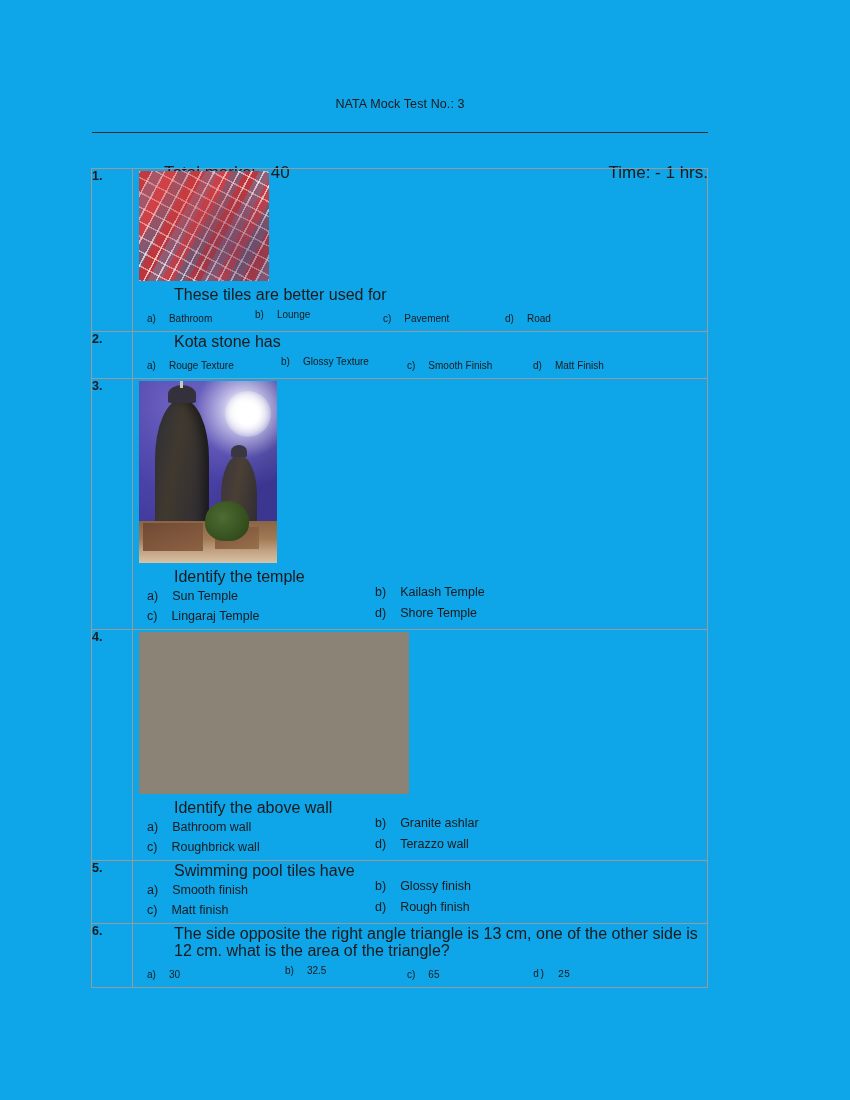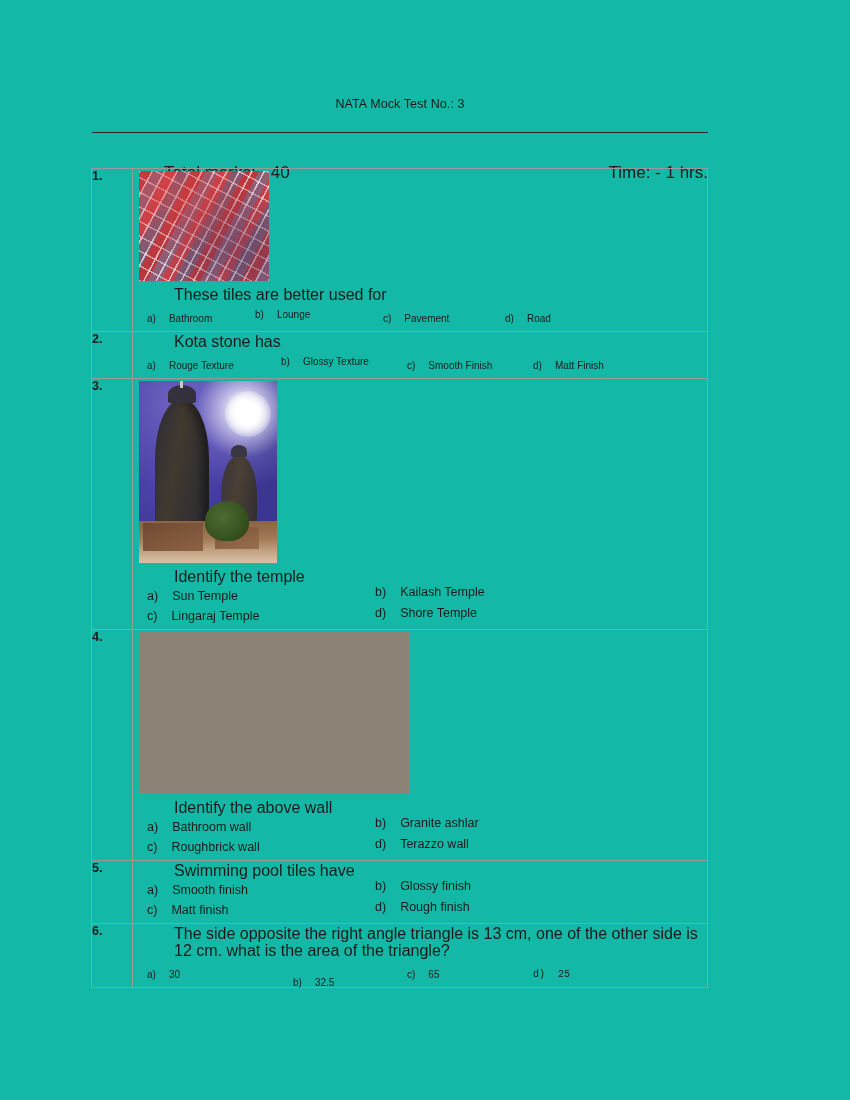--- a/index.html
+++ b/index.html
@@ -13,21 +13,21 @@
     position: relative;
     font-family: "Liberation Sans", sans-serif;
     color: #1a1a1a;
     overflow: hidden;
   }
   .page {
     position: absolute;
     left: 0; top: 0;
     width: 850px;
     height: 1100px;
-    background: #14b8a6;
+    background: #0ea5e9;
   }
   .doc-title {
     position: absolute;
     left: 92px;
     top: 96px;
     width: 616px;
     text-align: center;
     font-size: 12.5px;
     line-height: 16px;
     letter-spacing: 0.1px;
@@ -417,21 +417,21 @@
       </tr>
 
       <tr>
         <td class="numcell">6.</td>
         <td class="bodycell">
           <div class="qtext" style="padding-right:2px;">The side opposite the right angle triangle is 13 cm, one of the other side is 12 cm. what is the area of the triangle?</div>
           <div class="opts4">
             <span class="op" style="left:14px;text-align:center;">
               <span class="lab">a)</span><span class="txt">30</span>
             </span>
-            <span class="op raised" style="left:160px;margin-top:12px;">
+            <span class="op raised" style="left:152px;">
               <span class="lab">b)</span><span class="txt">32.5</span>
             </span>
             <span class="op" style="left:274px;">
               <span class="lab">c)</span><span class="txt">65</span>
             </span>
             <span class="op" style="left:400px;font-family:Liberation Mono, monospace;">
               <span class="lab">d)</span><span class="txt">25</span>
             </span>
           </div>
         </td>

